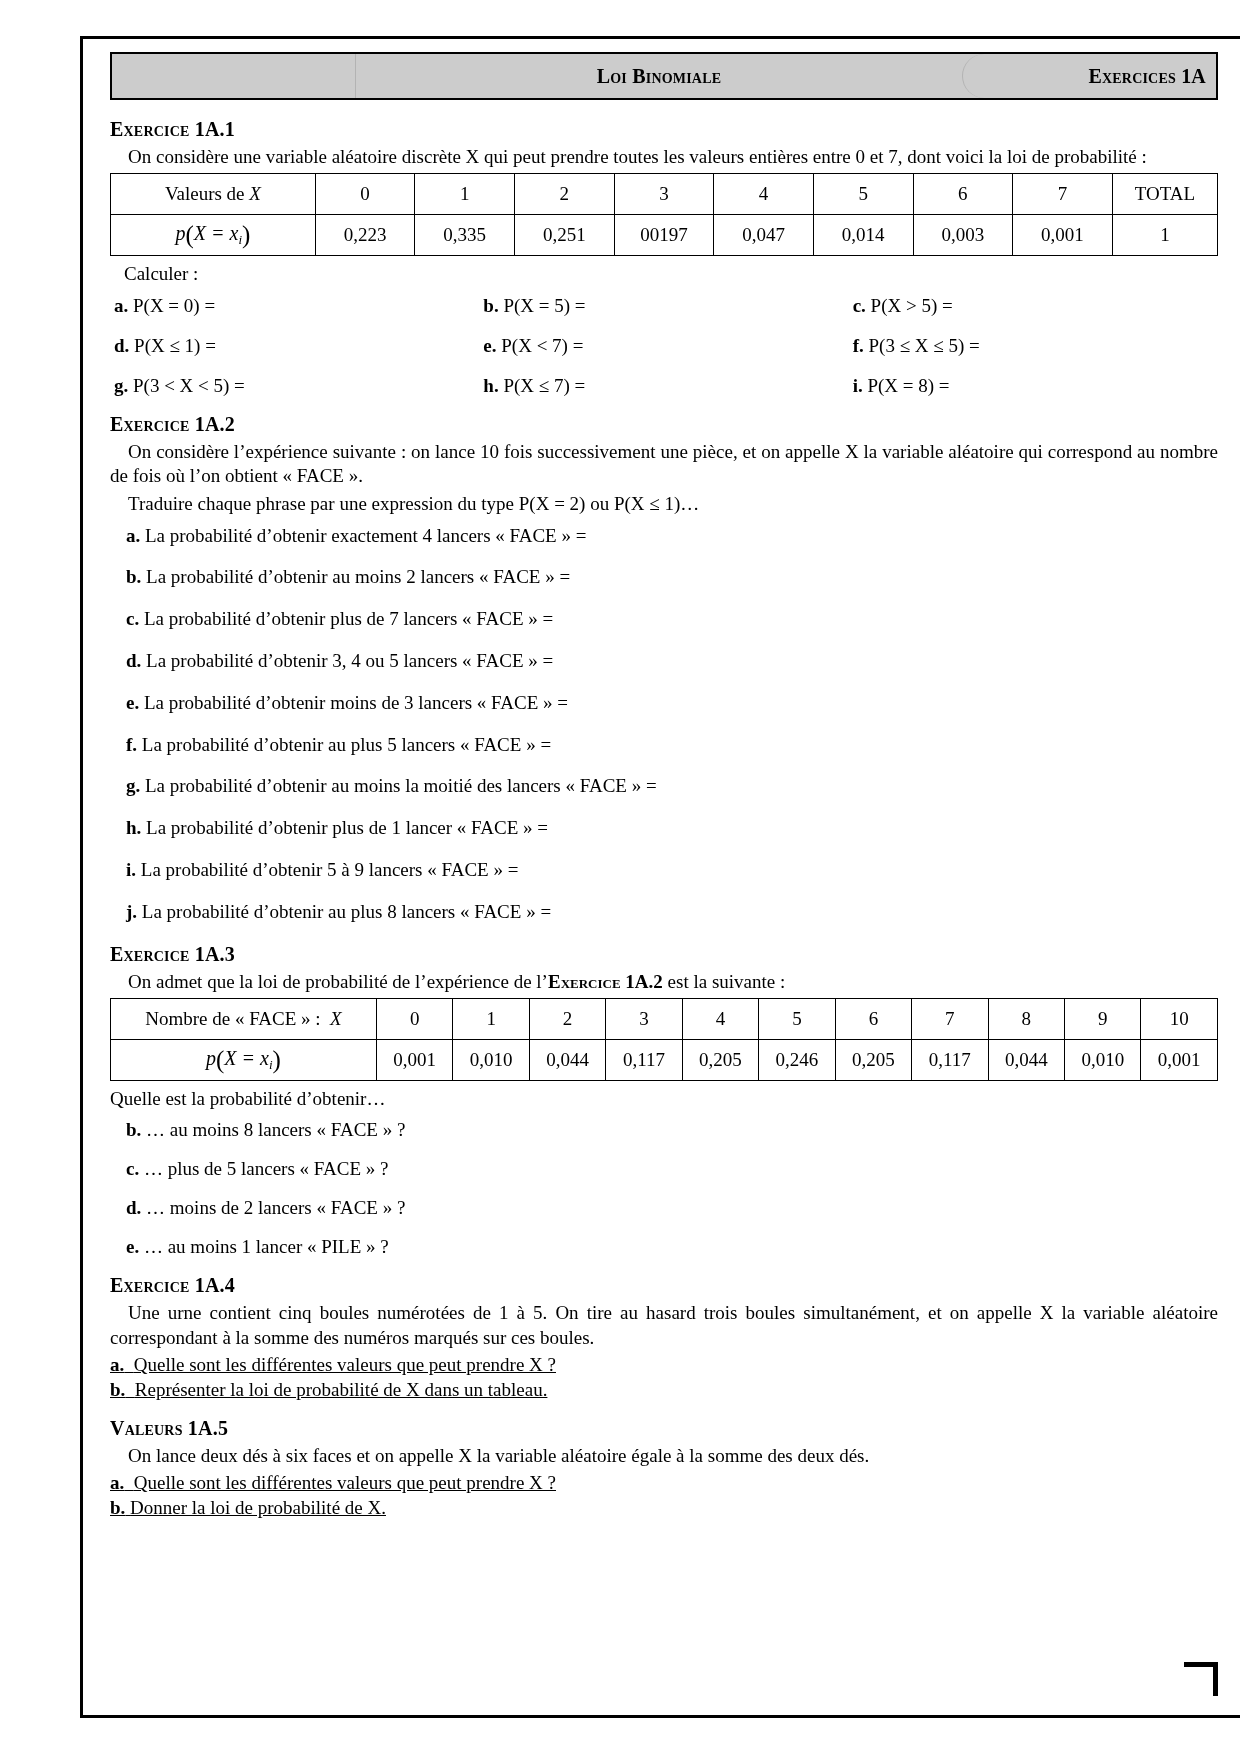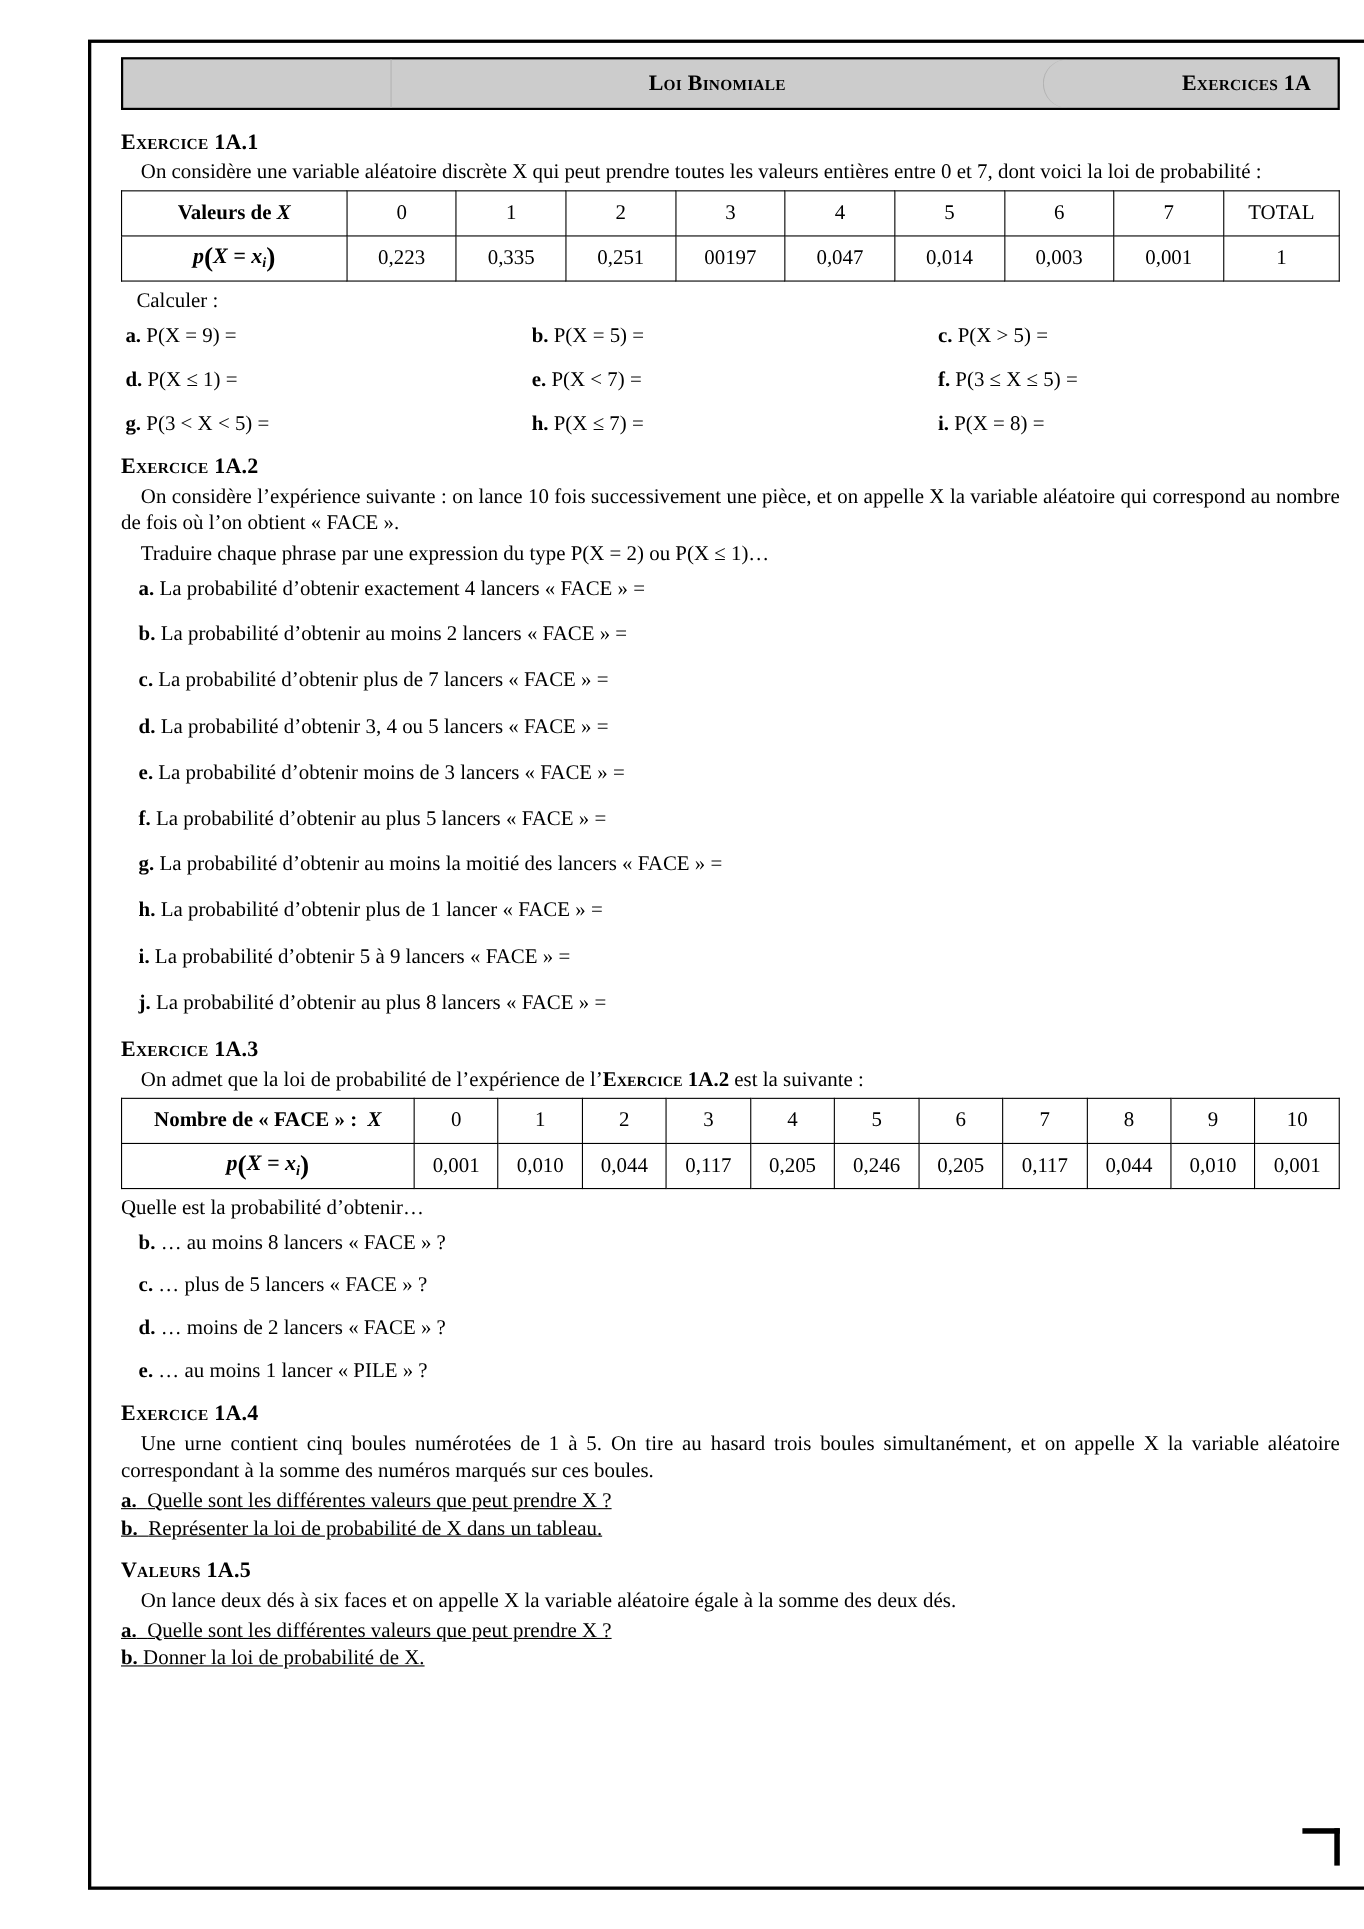--- a/index.html
+++ b/index.html
@@ -51,21 +51,21 @@
     display: flex;
     align-items: center;
     font-weight: bold;
     font-size: 20px;
     letter-spacing: 0.2px;
     font-variant: small-caps;
     text-transform: capitalize;
   }
   .banner-left  { flex: 0 0 22%; border-right: 1px solid #b3b3b3; }
   .banner-mid   { flex: 1 1 auto; justify-content: center; }
-  .banner-right { flex: 0 0 22%; justify-content: flex-end; border-left: 1px solid #b3b3b3; padding-right: 24px; border-radius: 22px; }
+  .banner-right { flex: 0 0 22%; justify-content: flex-end; border-left: 1px solid #b3b3b3; padding-right: 10px; border-radius: 22px; }
 
   
   .ex-title {
     font-weight: bold;
     font-size: 20px;
     font-variant: small-caps;
     margin: 16px 0 4px 0;
     letter-spacing: 0.2px;
   }
   .ex-title:first-child { margin-top: 0; }
@@ -91,21 +91,20 @@
     border: 1px solid #000000;
     text-align: center;
     font-size: 19px;
     padding: 5px 2px;
     height: 30px;
     vertical-align: middle;
     white-space: nowrap;
   }
   table.loi td.label {
     font-size: 19px;
-    font-weight: bold;
   }
   .frac-p {
     font-style: italic;
     font-size: 20px;
     white-space: nowrap;
   }
   .paren { font-style: normal; font-size: 25px; vertical-align: -3px; }
   .sub { font-size: 13px; vertical-align: -4px; font-style: italic; }
 
   
@@ -208,21 +207,21 @@
         <td>0,003</td>
         <td>0,001</td>
         <td>1</td>
       </tr>
     </tbody>
       </table>
 
     <div class="para" style="padding-left:14px">Calculer :</div>
 
     <div class="qgrid">
-      <div class="q"><b>a.</b> <span>P(X = 9) =</span></div>
+      <div class="q"><b>a.</b> <span>P(X = 0) =</span></div>
       <div class="q"><b>b.</b> <span>P(X = 5) =</span></div>
       <div class="q"><b>c.</b> <span>P(X &gt; 5) =</span></div>
       <div class="q"><b>d.</b> <span>P(X ≤ 1) =</span></div>
       <div class="q"><b>e.</b> <span>P(X &lt; 7) =</span></div>
       <div class="q"><b>f.</b> <span>P(3 ≤ X ≤ 5) =</span></div>
       <div class="q"><b>g.</b> <span>P(3 &lt; X &lt; 5) =</span></div>
       <div class="q"><b>h.</b> <span>P(X ≤ 7) =</span></div>
       <div class="q"><b>i.</b> <span>P(X = 8) =</span></div>
     </div>
 

